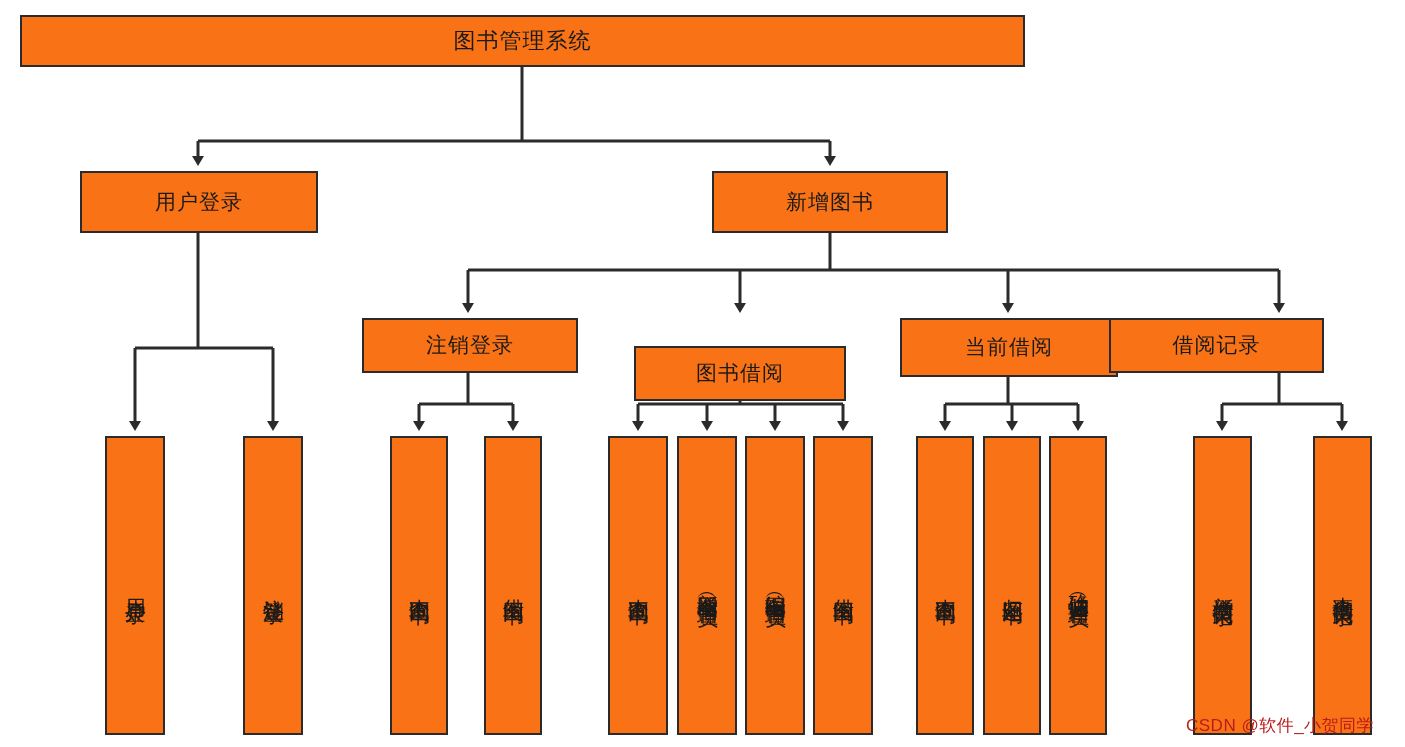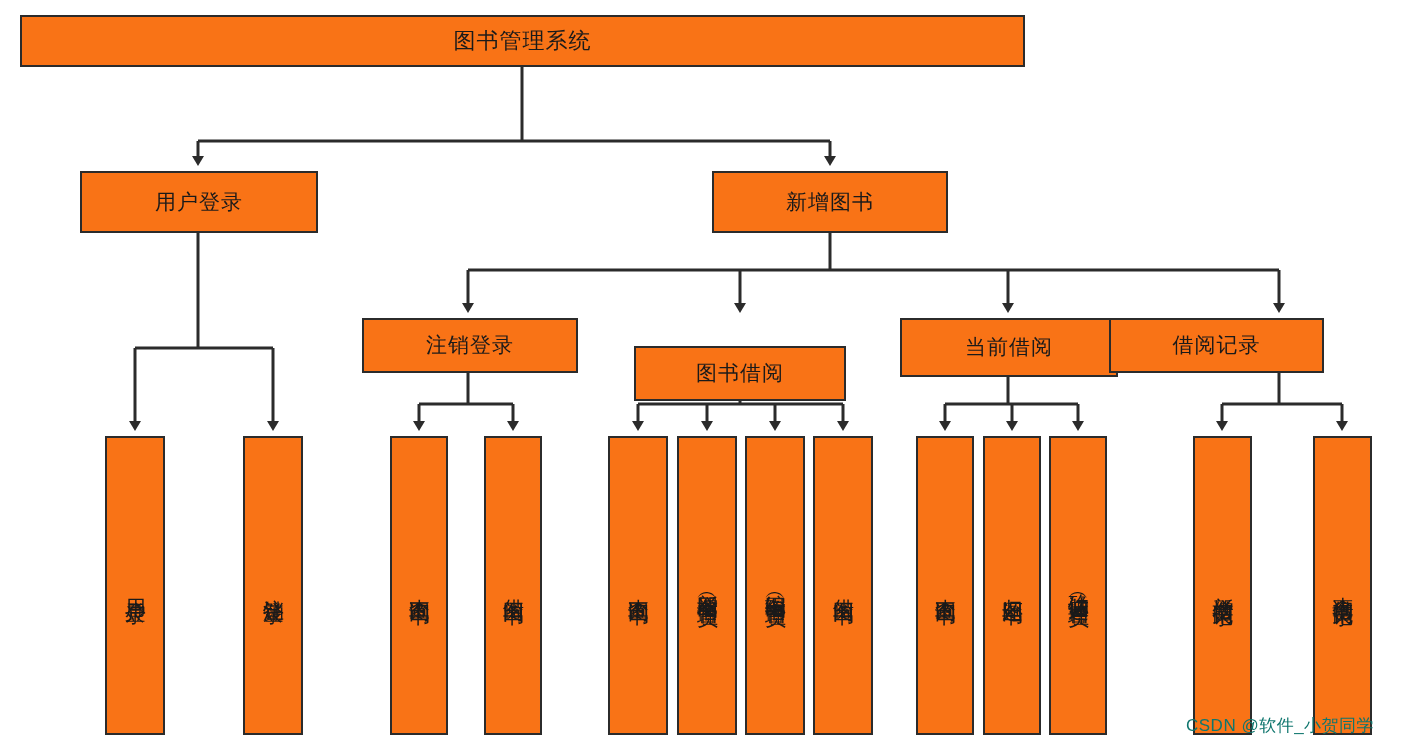--- a/index.html
+++ b/index.html
@@ -54,21 +54,21 @@
     display: block;
   }
   .node.root {
     font-size: 22px;
   }
   .watermark {
     position: absolute;
     left: 1186px;
     top: 714px;
     font-size: 17px;
-    color: #0f766e;
+    color: #b91c1c;
     white-space: nowrap;
     letter-spacing: 0.5px;
     font-family: "Liberation Sans", "DejaVu Sans", sans-serif;
   }
 </style>
 </head>
 <body>
 
 <div id="canvas">
 

